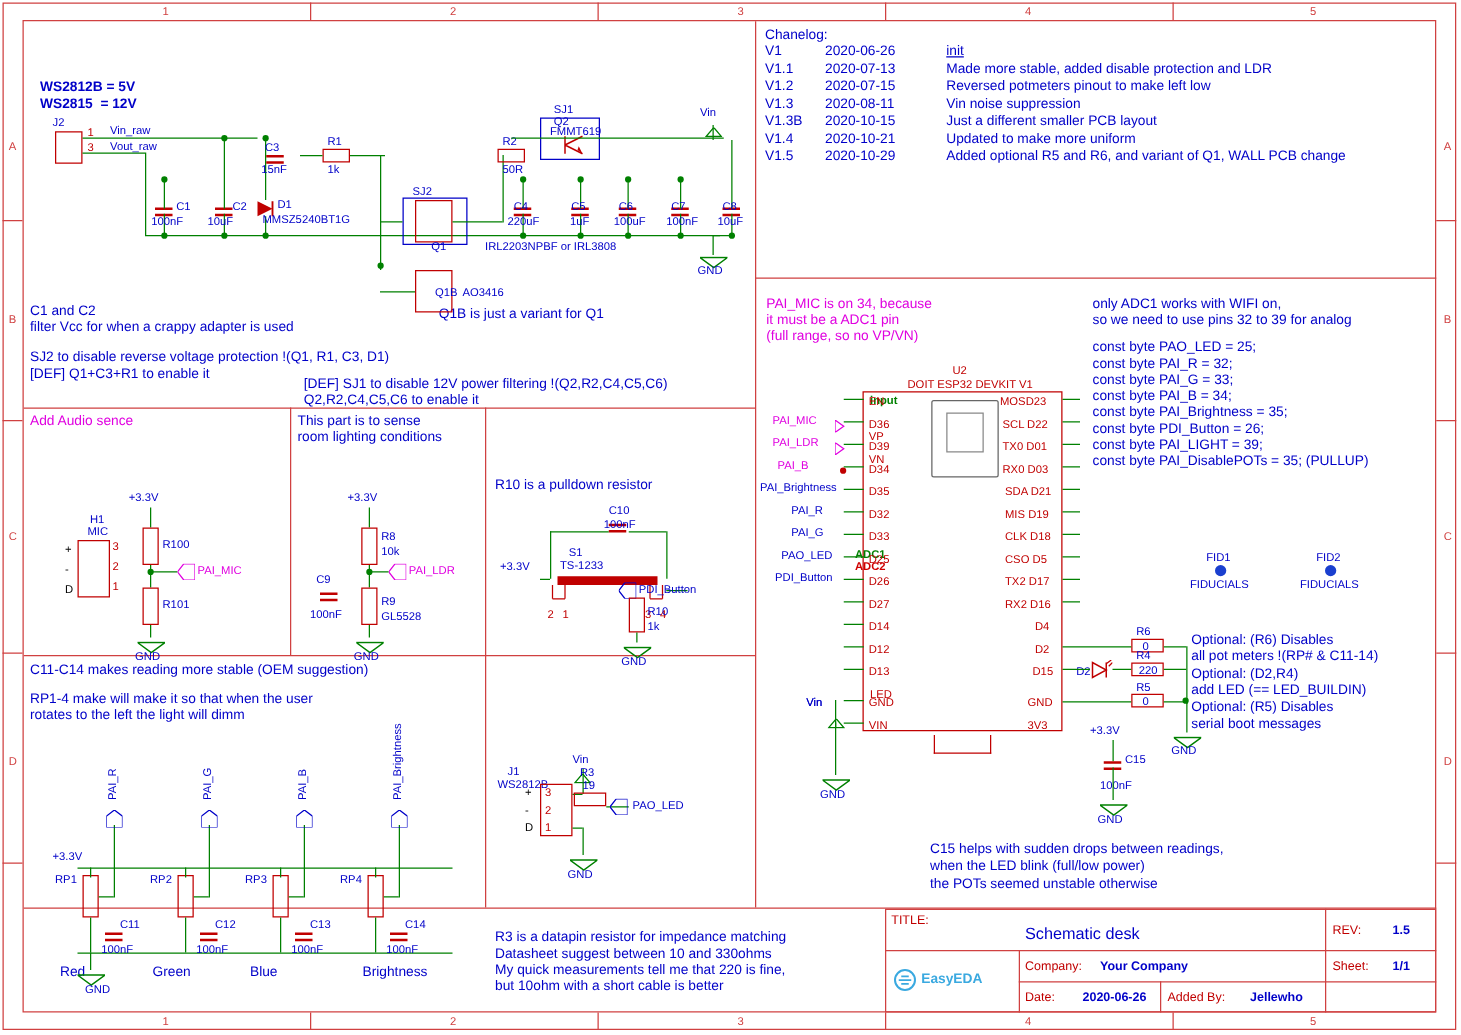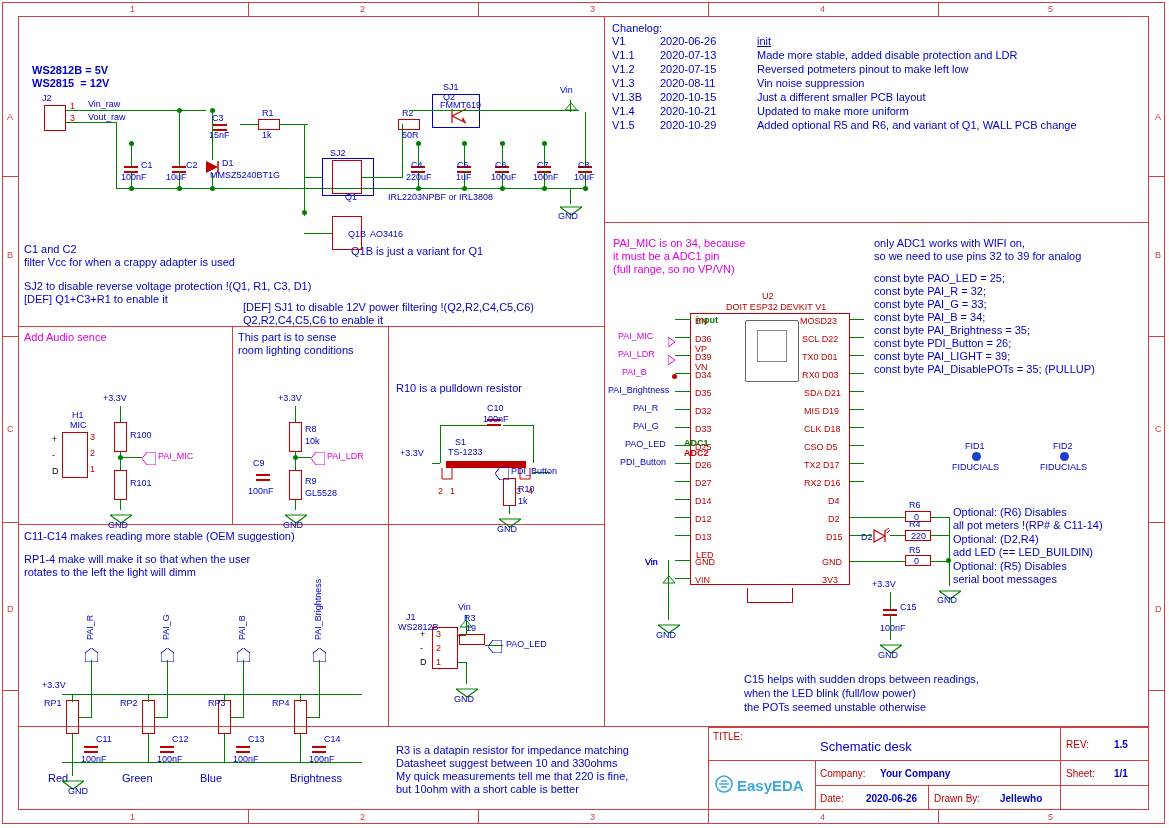--- a/index.html
+++ b/index.html
@@ -26,21 +26,21 @@
   .rbox{position:absolute;border:1px solid #c00000;box-sizing:border-box;}
   .bbox{position:absolute;border:1px solid #0000c8;box-sizing:border-box;}
   .dot{position:absolute;width:5px;height:5px;border-radius:50%;background:#008000;}
   .dotr{position:absolute;width:5px;height:5px;border-radius:50%;background:#c00000;}
   .sep{position:absolute;background:#d04040;}
   
   .tb{position:absolute;border:1px solid #d04040;box-sizing:border-box;}
   .tb-title{font-size:13px;color:#0000c8;}
   .tb-lbl{font-size:10px;color:#c00000;}
   .tb-val{font-size:10px;color:#0000c8;font-weight:bold;}
-  .easyeda{color:#3aa9e0;font-weight:bold;font-size:15px;}
+  .easyeda{color:#3aa9e0;font-weight:bold;font-size:11px;}
   .ic-label{font-size:9px;color:#c00000;}
   .pinlbl{font-size:9px;color:#c00000;}
   .netlbl{font-size:9px;color:#0000c8;}
   .netlbl-m{font-size:9px;color:#e000e0;}
   .comp-lbl{font-size:9px;color:#0000c8;}
   .cap{position:absolute;}
   .cap .p1,.cap .p2{position:absolute;background:#c00000;height:1.5px;width:14px;left:0;}
   .small{font-size:9px;}
   .fid{position:absolute;width:9px;height:9px;border-radius:50%;background:#1a3fcf;}
 </style>
@@ -662,21 +662,21 @@
   <div class="abs netlbl" style="left:161px;top:640px;transform:rotate(-90deg);transform-origin:0 0;">PAI_G</div>
   <div class="abs cap" style="left:160px;top:742px;width:16px;height:20px;">
       <div class="p1" style="top:4px;"></div>
       <div class="p2" style="top:9px;"></div>
     </div>
   <div class="abs comp-lbl" style="left:172px;top:734px;">C12</div>
   <div class="abs comp-lbl" style="left:157px;top:754px;">100nF</div>
   <div class="abs comp-lbl" style="left:122px;top:772px;font-size:11px;">Green</div>
 
   <div class="rbox" style="left:218px;top:700px;width:13px;height:34px;"></div>
-  <div class="abs comp-lbl" style="left:196px;top:698px;margin-left:12px;">RP3</div>
+  <div class="abs comp-lbl" style="left:196px;top:698px;">RP3</div>
   <div class="w wv" style="left:224px;top:694px;height:8px;"></div>
   <div class="w wv" style="left:224px;top:734px;height:28px;"></div>
   <div class="w wh" style="left:231px;top:717px;width:12px;"></div>
   <div class="w wv" style="left:243px;top:660px;height:58px;"></div>
   <div class="abs" style="left:237px;top:648px;">
     <svg width="13" height="14" viewBox="0 0 13 14">
         <polygon points="6.5,0 13,5 13,14 0,14 0,5" fill="none" stroke="#0000c8" stroke-width="1"></polygon>
       </svg>
   </div>
   <div class="abs netlbl" style="left:237px;top:640px;transform:rotate(-90deg);transform-origin:0 0;">PAI_B</div>
@@ -767,21 +767,21 @@
   <div class="abs tb-lbl" style="left:713px;top:731px;">TITLE:</div>
   <div class="abs tb-title" style="left:820px;top:739px;">Schematic desk</div>
   <div class="abs tb-lbl" style="left:1066px;top:739px;">REV:</div>
   <div class="abs tb-val" style="left:1114px;top:739px;">1.5</div>
   <div class="abs tb-lbl" style="left:820px;top:768px;">Company:</div>
   <div class="abs tb-val" style="left:880px;top:768px;">Your Company</div>
   <div class="abs tb-lbl" style="left:1066px;top:768px;">Sheet:</div>
   <div class="abs tb-val" style="left:1114px;top:768px;">1/1</div>
   <div class="abs tb-lbl" style="left:820px;top:793px;">Date:</div>
   <div class="abs tb-val" style="left:866px;top:793px;">2020-06-26</div>
-  <div class="abs tb-lbl" style="left:934px;top:793px;">Drawn By:</div>
+  <div class="abs tb-lbl" style="left:934px;top:793px;">Added By:</div>
   <div class="abs tb-val" style="left:1000px;top:793px;">Jellewho</div>
 
   <div class="abs" style="left:715px;top:775px;">
     <svg width="18" height="18" viewBox="0 0 18 18">
         <circle cx="9" cy="9" r="8" fill="none" stroke="#3aa9e0" stroke-width="1.6"></circle>
         <path d="M4 9 L14 9 M6 6 L12 6 M6 12 L12 12" stroke="#3aa9e0" stroke-width="1.4"></path>
       </svg>
   </div>
   <div class="abs easyeda" style="left:737px;top:777px;">EasyEDA</div>
 

